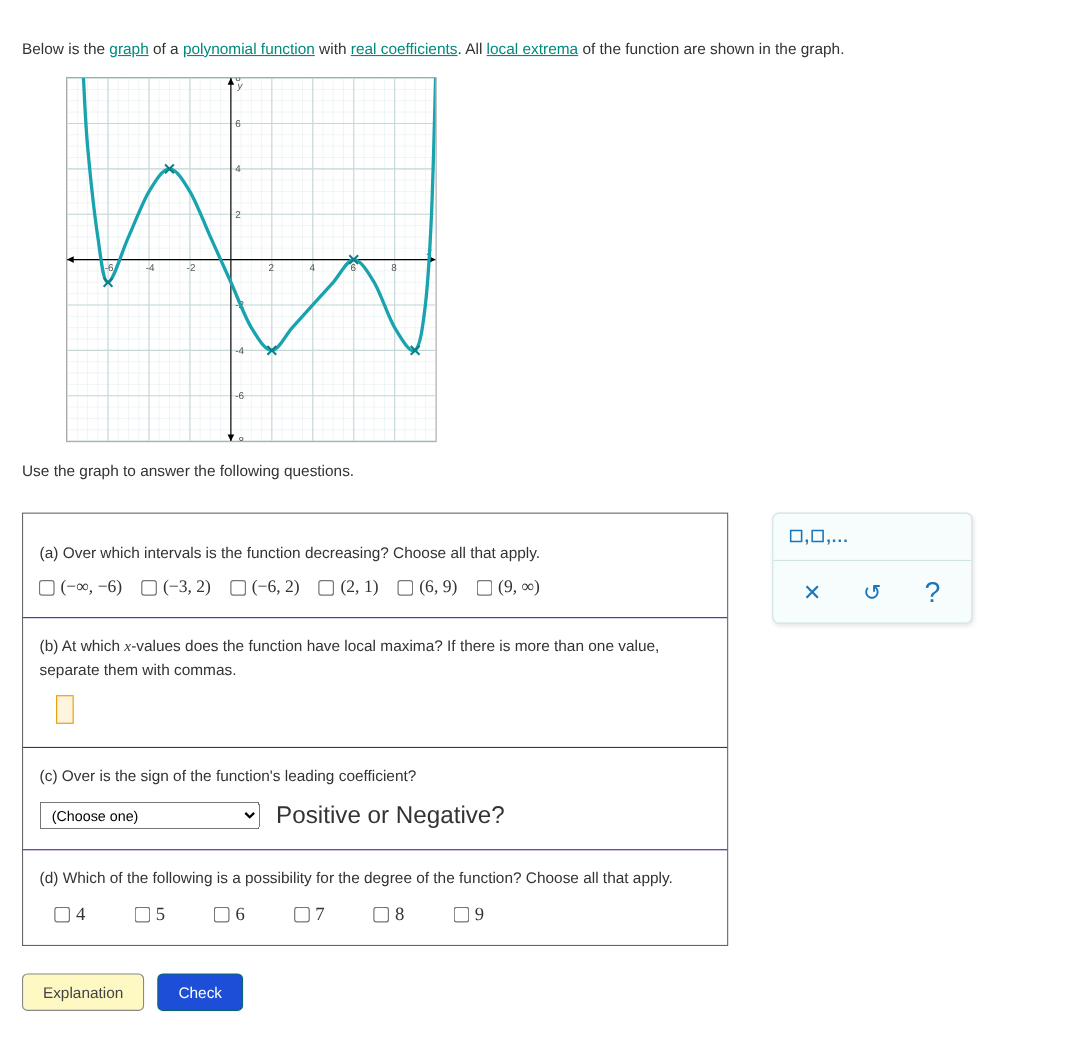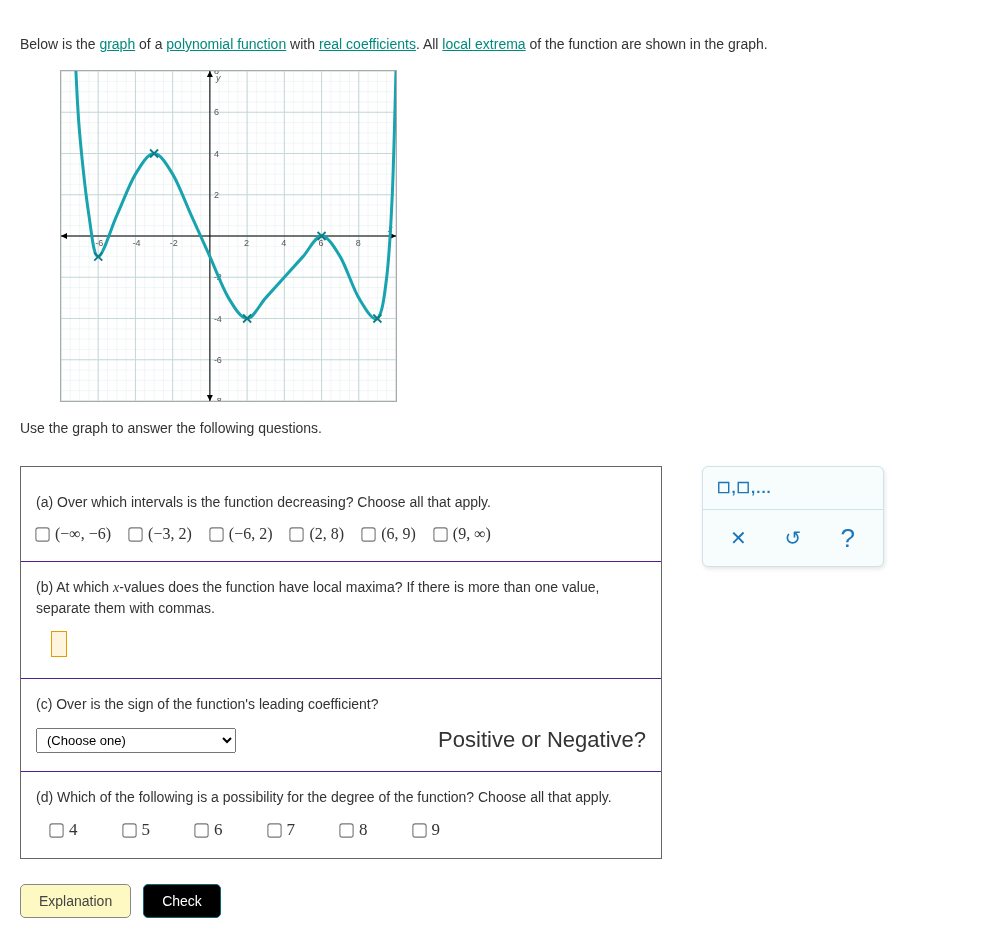--- a/index.html
+++ b/index.html
@@ -84,21 +84,20 @@
     margin-right: 15px;
   }
   .posneg {
     font-size: 22px;
     font-family: Liberation Sans, sans-serif;
     vertical-align: middle;
   }
   .row-c {
     display: flex;
     align-items: center;
-    justify-content: space-between;
   }
   .side-panel {
     width: 180px;
     border: 1px solid #d0e3e5;
     border-radius: 6px;
     box-shadow: 1px 2px 4px rgba(0,0,0,0.1);
     background: #f7fcfd;
     overflow: hidden;
   }
   .side-top {
@@ -140,21 +139,21 @@
     font-size: 14px;
     cursor: pointer;
     font-family: inherit;
   }
   .btn-outline {
     background: #fef9c3;
     border: 1px solid #888;
     color: #444;
   }
   .btn-primary {
-    background: #000000;
+    background: #1d4ed8;
     border: 1px solid #0a6670;
     color: #fff;
   }
   .q-d-options {
     display: flex;
     gap: 45px;
     align-items: center;
     margin-top: 6px;
     padding-left: 14px;
   }
@@ -323,21 +322,21 @@
           <label class="option">
             <input type="checkbox" style="">
             <span>(−3, 2)</span>
           </label>
           <label class="option">
             <input type="checkbox" style="">
             <span>(−6, 2)</span>
           </label>
           <label class="option">
             <input type="checkbox" style="">
-            <span>(2, 8)</span>
+            <span>(2, 1)</span>
           </label>
           <label class="option">
             <input type="checkbox" style="">
             <span>(6, 9)</span>
           </label>
           <label class="option">
             <input type="checkbox" style="">
             <span>(9, ∞)</span>
           </label>
         </div>

